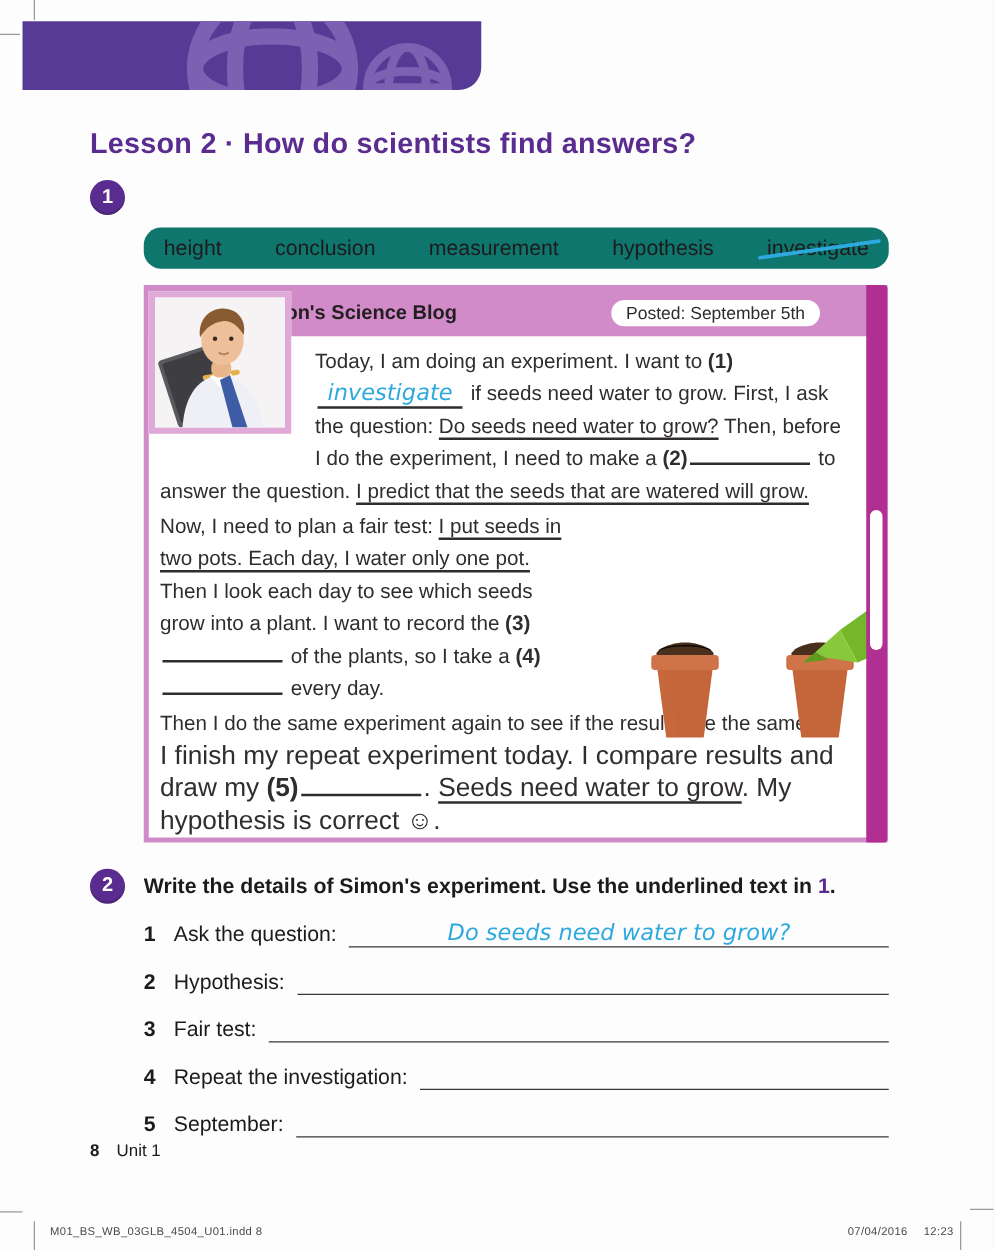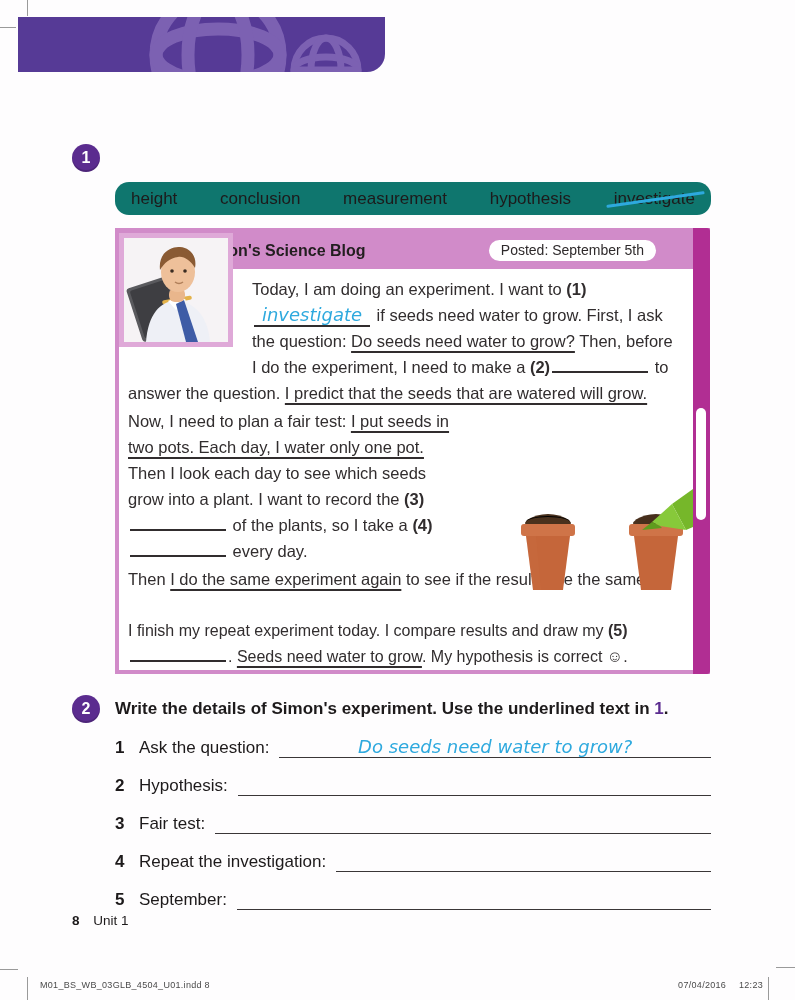--- a/index.html
+++ b/index.html
@@ -93,21 +93,21 @@
     width:116px; text-align:center; height:auto; line-height:20px;
     font-family:"DejaVu Sans", sans-serif; font-style:italic;
     color:#2ea9de; font-size:18px;
   }
   .posted-strip2 {
     flex:0 0 auto; height:27px; background:#d18bc9; display:flex; align-items:center;
     justify-content:flex-end; padding-right:24px; margin-right:13px;
   }
   .posted-strip2 .posted-pill { margin-left:0; }
   .blog-footer {
-    flex:0 0 auto; padding:4px 26px 0 9px; font-size:16px; line-height:26px; color:#312d2e;
+    flex:0 0 auto; padding:4px 26px 0 9px; font-size:21px; line-height:26px; color:#312d2e;
   }
   .pots-art { position:absolute; left:372px; top:268px; z-index:1; }
   .spout-art { position:absolute; right:6px; top:246px; z-index:2; }
 
   
   .ex2-list { position:absolute; left:115px; top:733px; width:596px; font-size:17px; color:#1d1a1b; }
   .ex2-item { display:flex; align-items:flex-end; height:25px; margin-bottom:13px; }
   .ex2-num { font-weight:bold; width:24px; flex:0 0 auto; }
   .ex2-label { margin-right:10px; white-space:nowrap; }
   .write-line { flex:1 1 auto; border-bottom:1.5px solid #3a3637; position:relative; height:22px; }
@@ -149,20 +149,21 @@
     <svg style="left:268px; top:13px;" width="80" height="80" viewBox="0 0 80 80">
       <g fill="none" stroke="#7c61b2" stroke-width="7">
         <circle cx="40" cy="40" r="32"></circle>
         <ellipse cx="40" cy="40" rx="32" ry="13"></ellipse>
         <ellipse cx="40" cy="40" rx="15" ry="32"></ellipse>
         <line x1="8" y1="40" x2="72" y2="40"></line>
       </g>
     </svg>
   </div>
 
+  <div class="lesson-title">Lesson 2 · How do scientists find answers?</div>
 
   <div class="badge" style="left:72px; top:144px;">1</div>
 
   <div class="word-bank">
     <span class="word">height</span>
     <span class="word">conclusion</span>
     <span class="word">measurement</span>
     <span class="word">hypothesis</span>
     <span class="word">
       <span>investigate</span>

